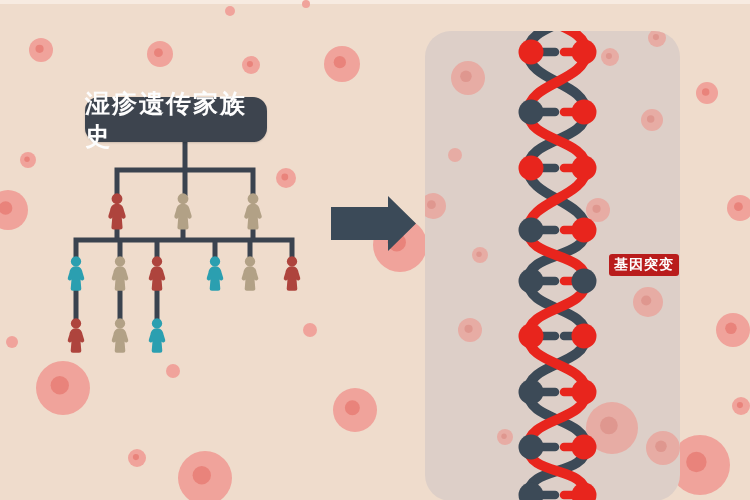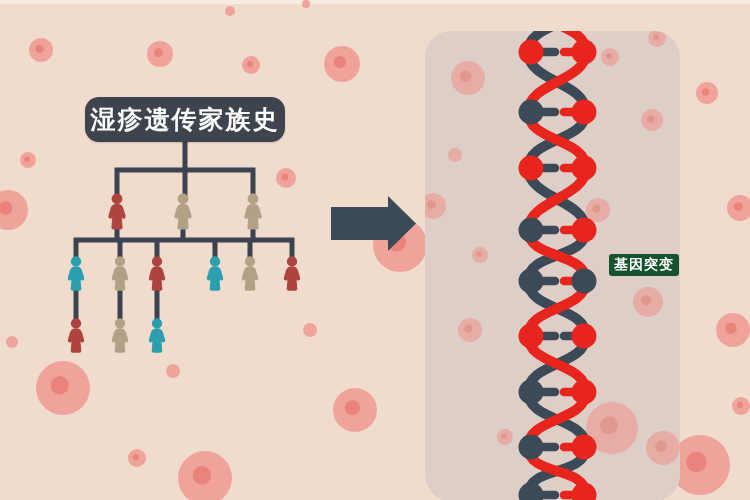--- a/index.html
+++ b/index.html
@@ -7,27 +7,27 @@
     width:750px;height:500px;overflow:hidden;position:relative;
     font-family:"DejaVu Sans","Liberation Sans",sans-serif;
     background:#efdccc;
   }
   #stage{position:absolute;left:0;top:0;width:750px;height:500px;}
   .overlay-box{
     position:absolute;display:flex;align-items:center;justify-content:center;
     color:#fdfdfd;font-weight:bold;box-sizing:border-box;
   }
   #title-box{
-    left:85px;top:97px;width:200px;height:45px;border-radius:14px;
+    left:85px;top:97px;width:182px;height:45px;border-radius:14px;
     background:#3d444e;font-size:25px;letter-spacing:2px;
     box-shadow:0 1px 2px rgba(0,0,0,0.15);
   }
   #gene-label{
     left:609px;top:254px;min-width:63px;height:22px;border-radius:3px;
-    background:#14532d;font-size:14px;letter-spacing:1px;padding:0 5px;
+    background:#b91c1c;font-size:14px;letter-spacing:1px;padding:0 5px;
   }
 </style>
 </head>
 <body>
 
 <svg id="stage" width="750" height="500" viewBox="0 0 750 500" xmlns="http://www.w3.org/2000/svg">
   <defs>
     <clipPath id="panel-clip">
         <rect id="panel-clip-rect" x="425" y="31" width="255" height="470" rx="26"></rect>
       </clipPath>

